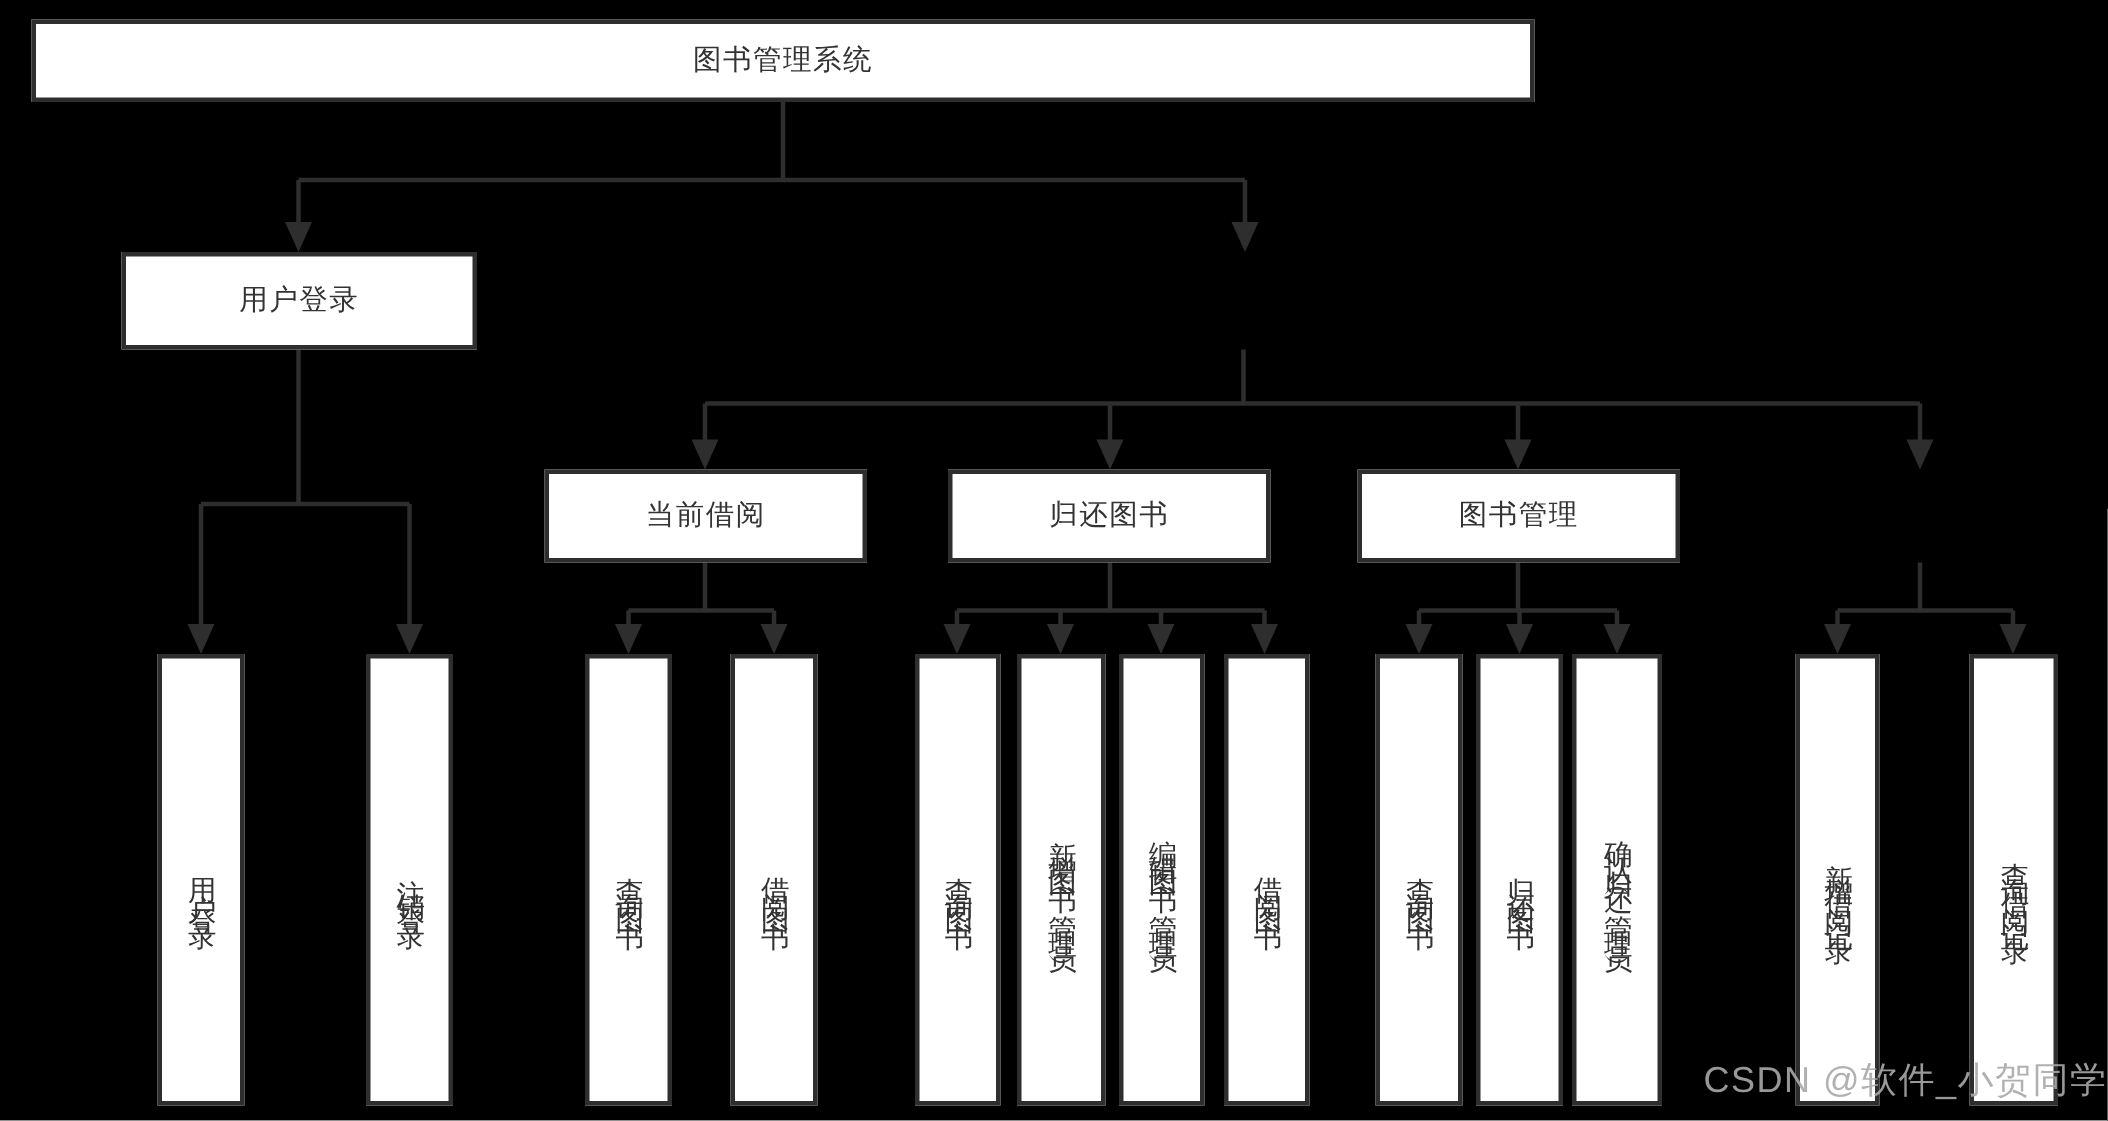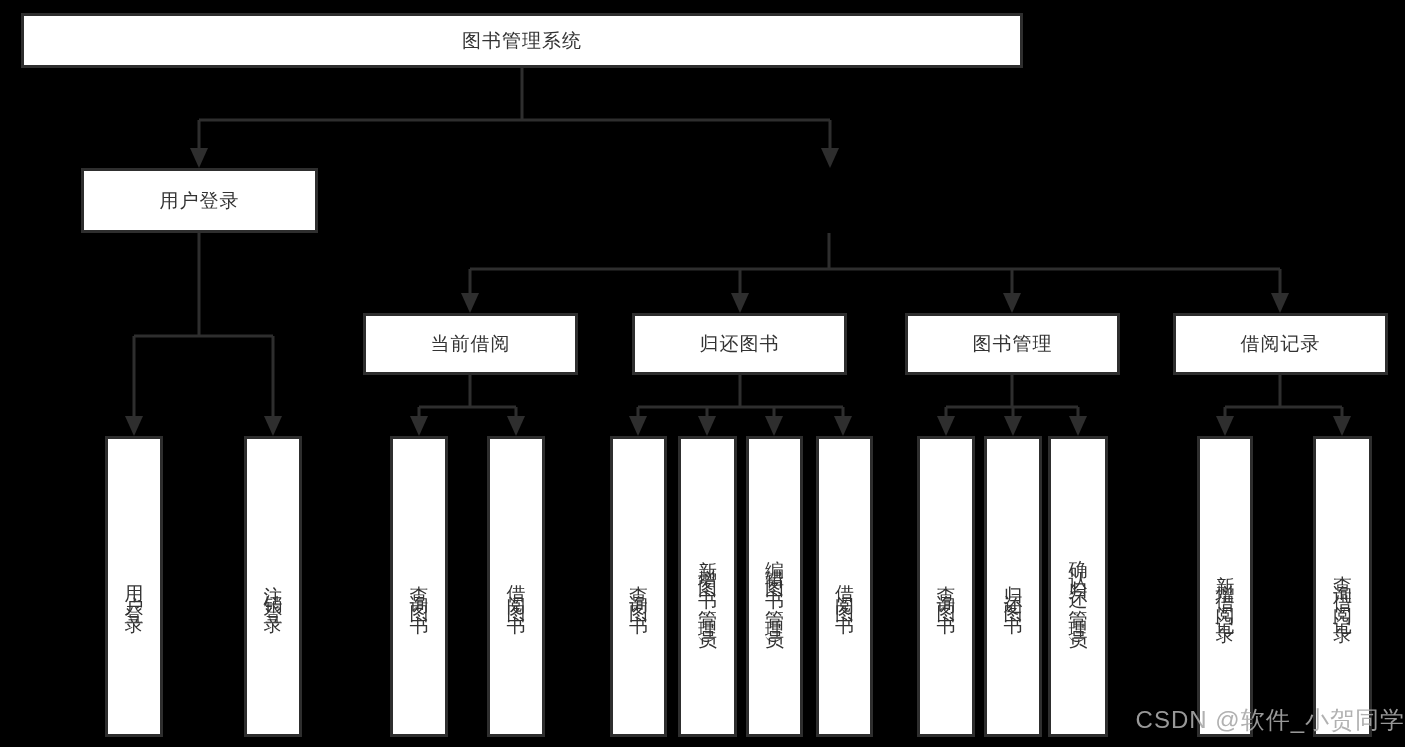--- a/index.html
+++ b/index.html
@@ -88,21 +88,20 @@
     </g>
   </svg>
 
   <div class="box" style="left:21px;top:13px;width:1002px;height:55px">图书管理系统</div>
 
   <div class="box" style="left:81px;top:168px;width:237px;height:65px">用户登录</div>
 
   <div class="box" style="left:363px;top:313px;width:215px;height:62px">当前借阅</div>
   <div class="box" style="left:632px;top:313px;width:215px;height:62px">归还图书</div>
   <div class="box" style="left:905px;top:313px;width:215px;height:62px">图书管理</div>
-  <div class="box" style="left:1173px;top:313px;width:215px;height:62px">借阅记录</div>
 
   <div class="box vbox" style="left:105px;top:436px;width:58px;height:301px">用户登录</div>
   <div class="box vbox" style="left:244px;top:436px;width:58px;height:301px">注销登录</div>
 
   <div class="box vbox" style="left:390px;top:436px;width:58px;height:301px">查询图书</div>
   <div class="box vbox" style="left:487px;top:436px;width:58px;height:301px">借阅图书</div>
 
   <div class="box vbox" style="left:610px;top:436px;width:57px;height:301px">查询图书</div>
   <div class="box vbox" style="left:678px;top:436px;width:59px;height:301px">新增图书（管理员）</div>
   <div class="box vbox" style="left:746px;top:436px;width:57px;height:301px">编辑图书（管理员）</div>

